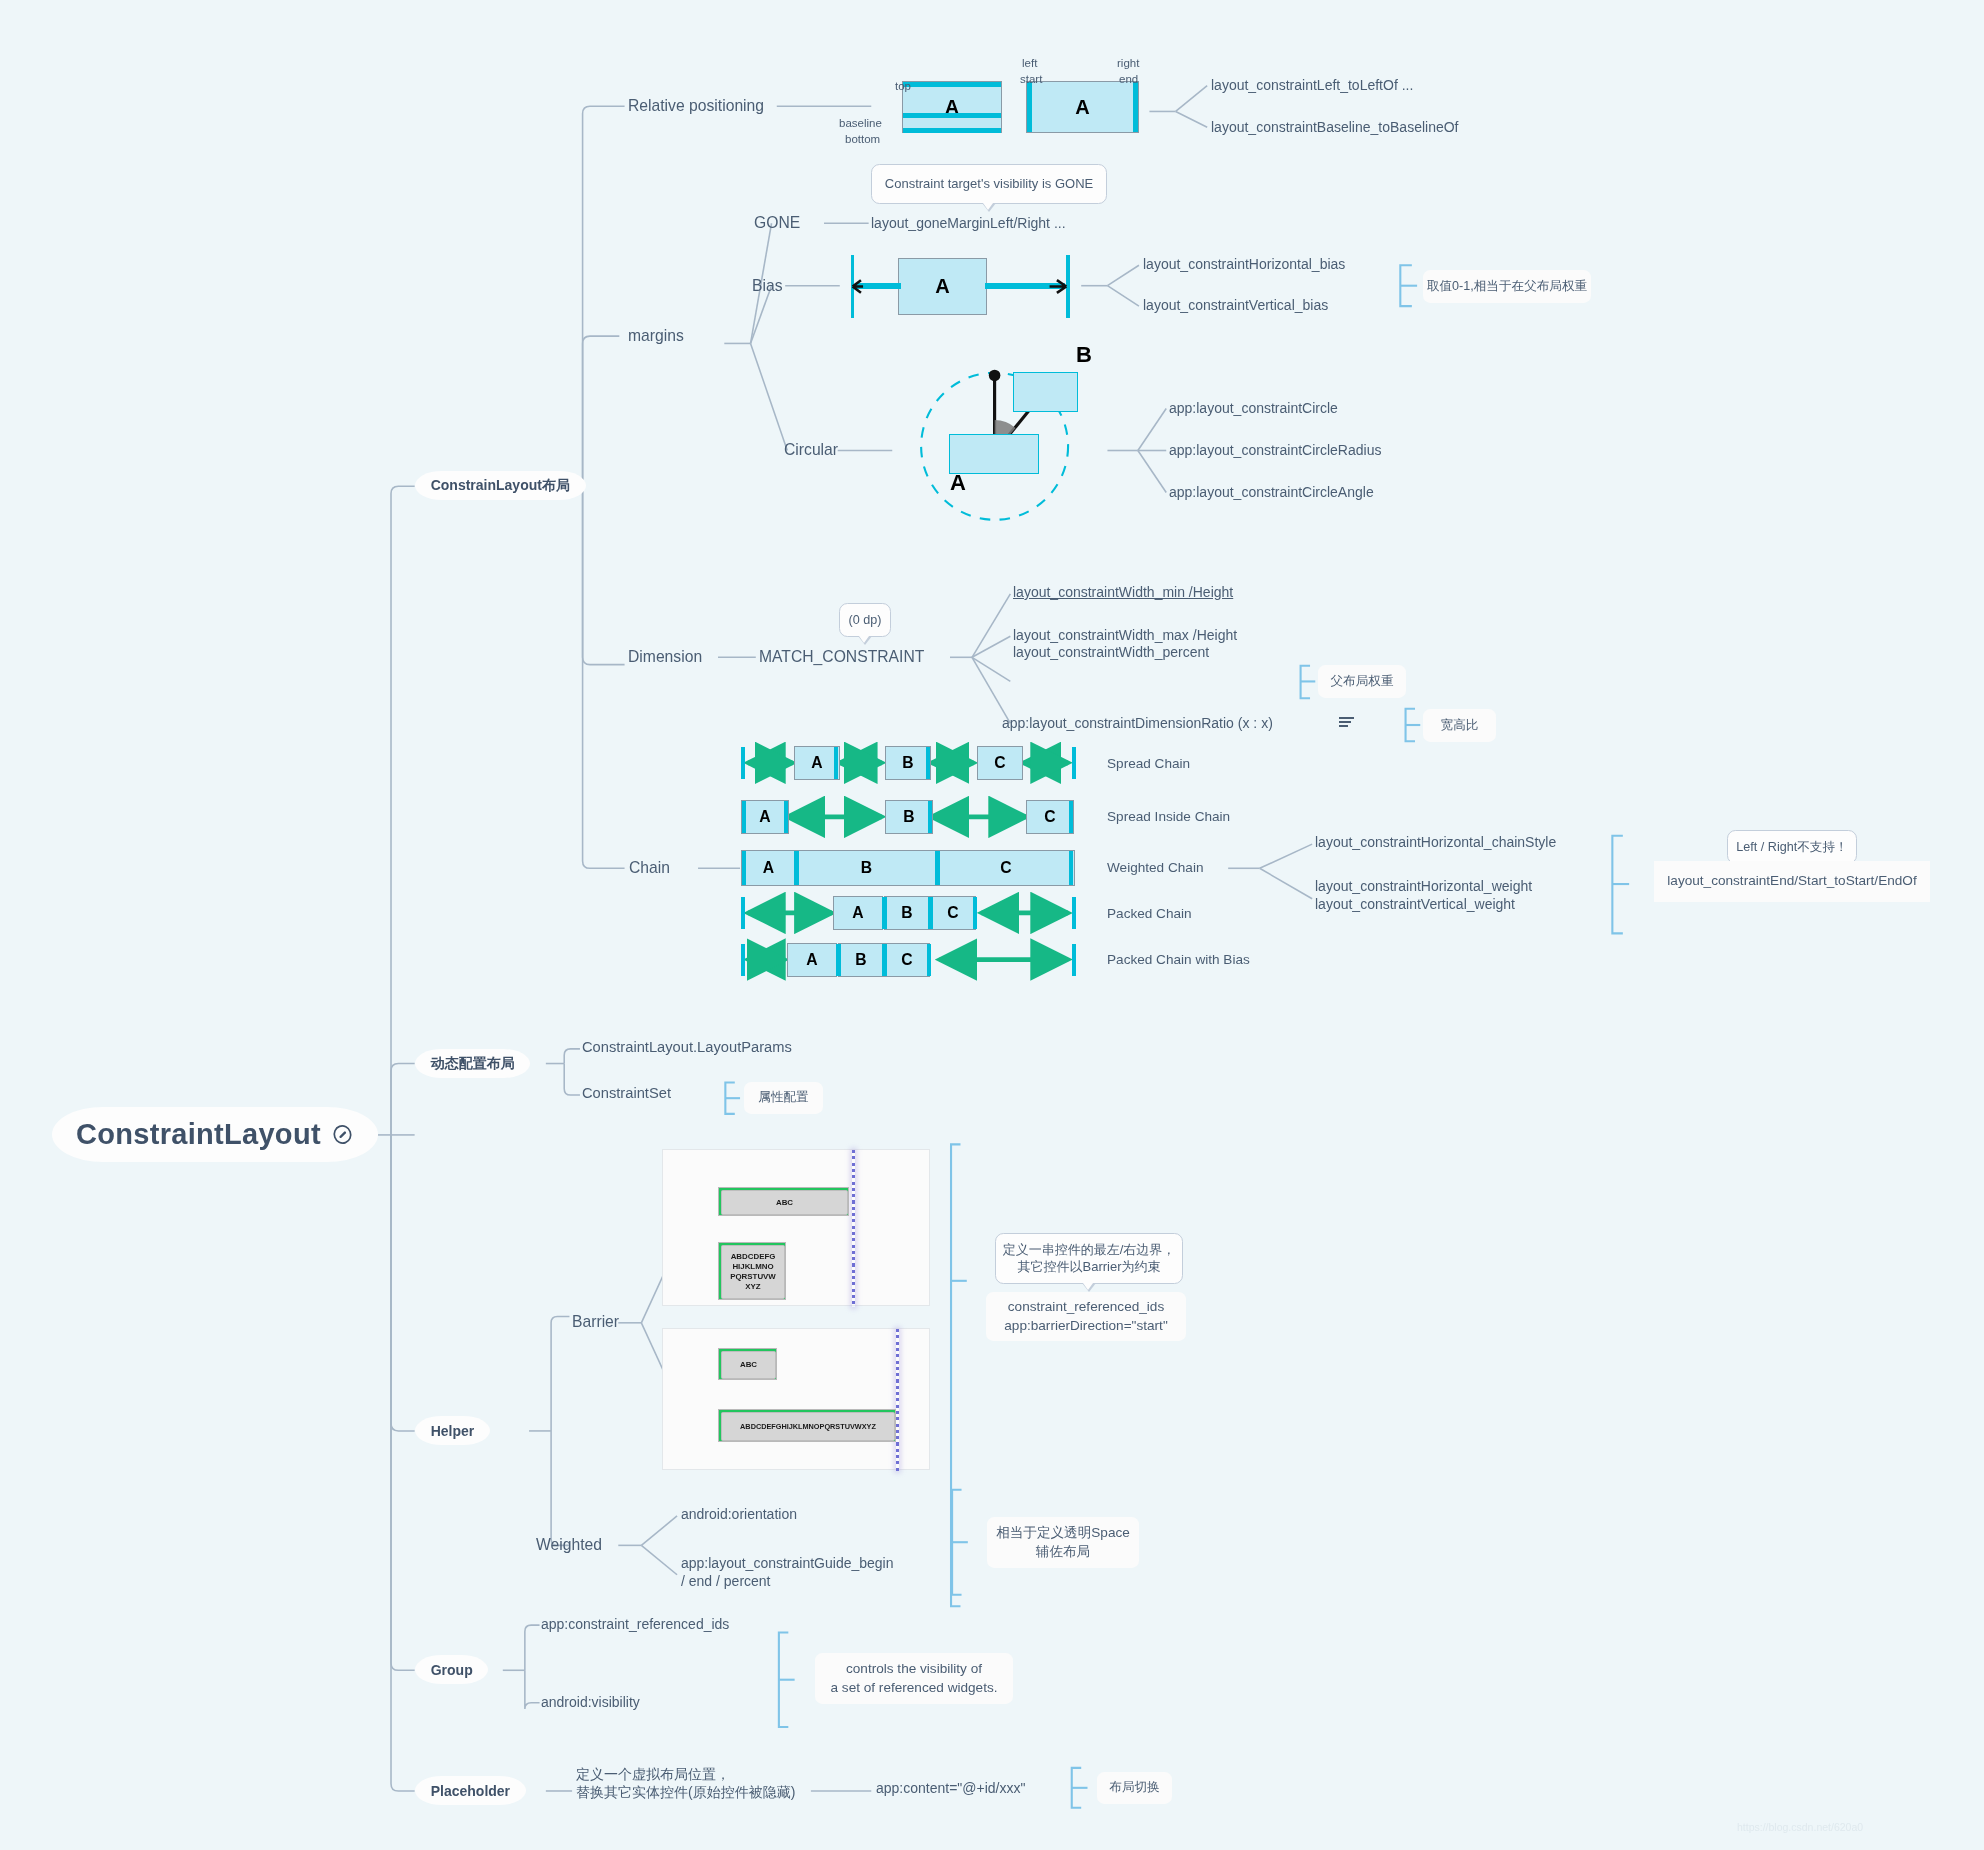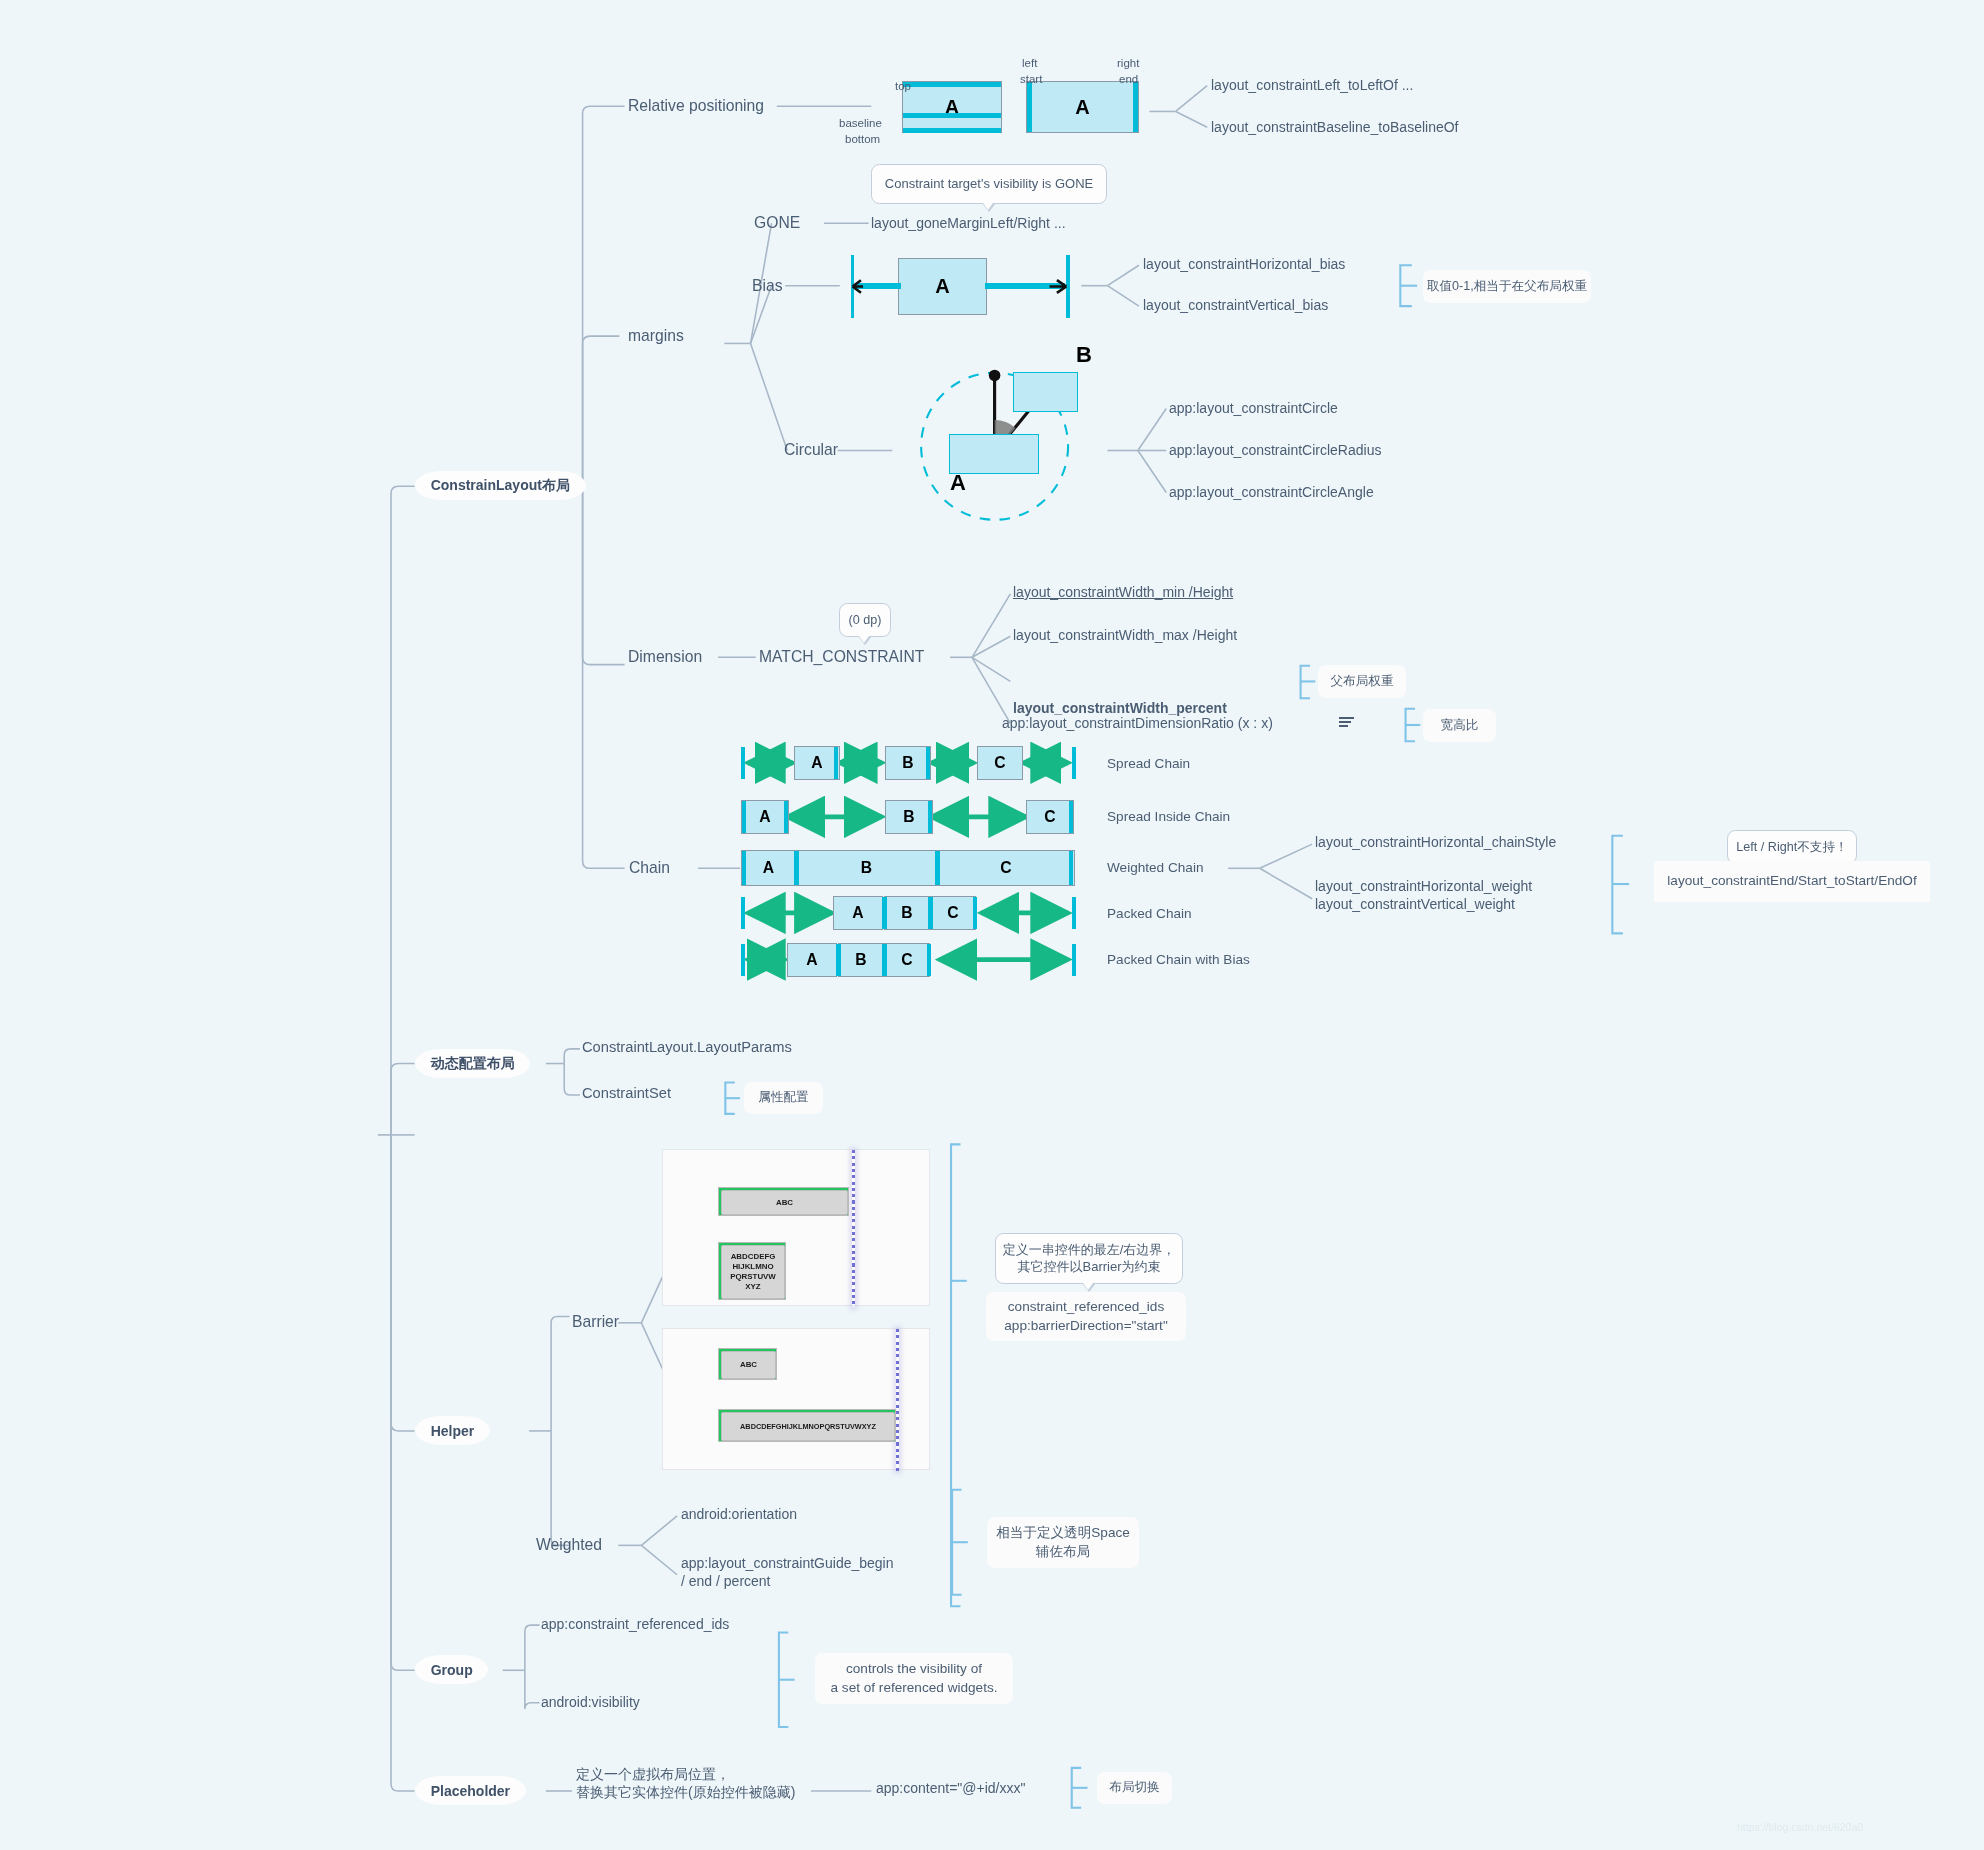--- a/index.html
+++ b/index.html
@@ -262,20 +262,29 @@
       <line x1="1775" y1="1556" x2="1955" y2="1556"></line>
 
       <line x1="1425" y1="1739" x2="1585" y2="1739"></line>
       <line x1="1870" y1="1739" x2="2035" y2="1739"></line>
 
       <line x1="1425" y1="1828" x2="1495" y2="1828"></line>
       <line x1="1790" y1="1828" x2="2035" y2="1828"></line>
     </g>
   </svg>
 
+  <div class="capsule root-capsule" style="left:52px;top:1107px;height:55px;">
+    <span>ConstraintLayout</span>
+    <span class="linkicon">
+      <svg width="23" height="23" viewBox="0 0 24 24" fill="none" stroke="#3f5168" stroke-width="1.8">
+        <ellipse cx="12" cy="12" rx="8.5" ry="9" transform="rotate(-20 12 12)"></ellipse>
+        <path d="M10 14.5 L14.5 10" stroke-width="2.4" stroke-linecap="round"></path>
+      </svg>
+    </span>
+  </div>
 
   <div class="capsule branch-capsule" style="left:415px;top:471px;height:29px;">
     <span>ConstrainLayout布局</span>
   </div>
 
   <div class="capsule branch-capsule" style="left:415px;top:1049px;height:29px;">
     <span>动态配置布局</span>
   </div>
 
   <div class="capsule branch-capsule" style="left:415px;top:1416px;height:29px;">
@@ -359,21 +368,21 @@
   <div class="lab sz-27" style="left:1169px;top:484px;">app:layout_constraintCircleAngle</div>
 
   <div class="lab sz-30" style="left:628px;top:648px;">Dimension</div>
   <div class="lab sz-30" style="left:759px;top:648px;">MATCH_CONSTRAINT</div>
   <div class="bubble" style="left:839px;top:603px;width:52px;height:34px;font-size:12.6px;">
     <span>(0 dp)</span>
     <span class="tail"></span>
   </div>
   <div class="lab sz-27" style="left:1013px;top:584px;text-decoration:underline;">layout_constraintWidth_min /Height</div>
   <div class="lab sz-27" style="left:1013px;top:627px;">layout_constraintWidth_max /Height</div>
-  <div class="lab sz-27" style="left:1013px;top:700px;font-weight:bold;">layout_constraintWidth_percent</div>
+  <div class="lab sz-27" style="left:1013px;top:644px;">layout_constraintWidth_percent</div>
   <div class="lab sz-27" style="left:1002px;top:715px;">app:layout_constraintDimensionRatio (x : x)</div>
   <div class="abs" style="left:1339px;top:717px;width:14.7px;height:11.5px;">
     <div style="height:1.6px;background:#4a5d73;margin-bottom:2.6px;"></div>
     <div style="height:1.6px;background:#4a5d73;margin-bottom:2.6px;width:11.5px;"></div>
     <div style="height:1.6px;background:#4a5d73;width:9.4px;"></div>
   </div>
   <div class="note" style="left:1318px;top:665px;width:88px;height:33px;font-size:12.6px;">
     <span>父布局权重</span>
   </div>
   <div class="note" style="left:1423px;top:709px;width:73px;height:33px;font-size:12.6px;">

